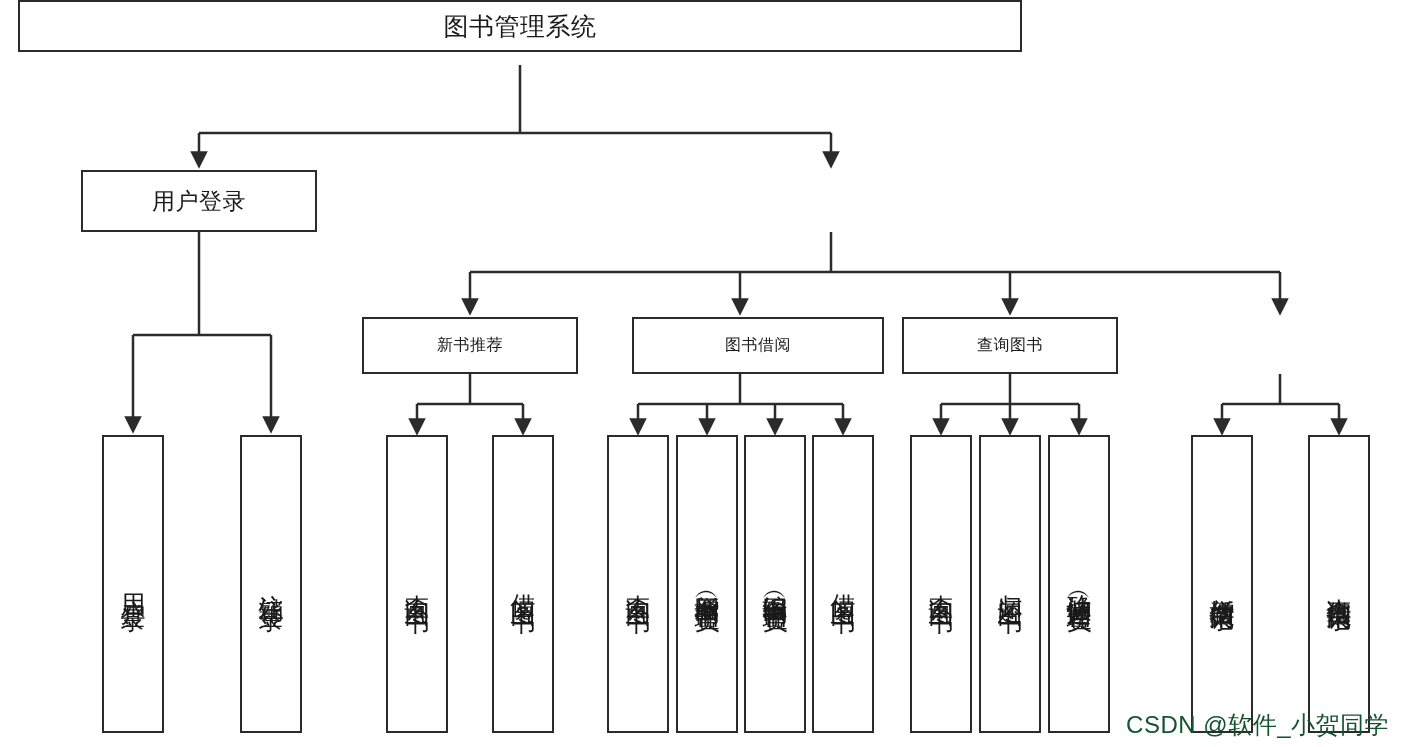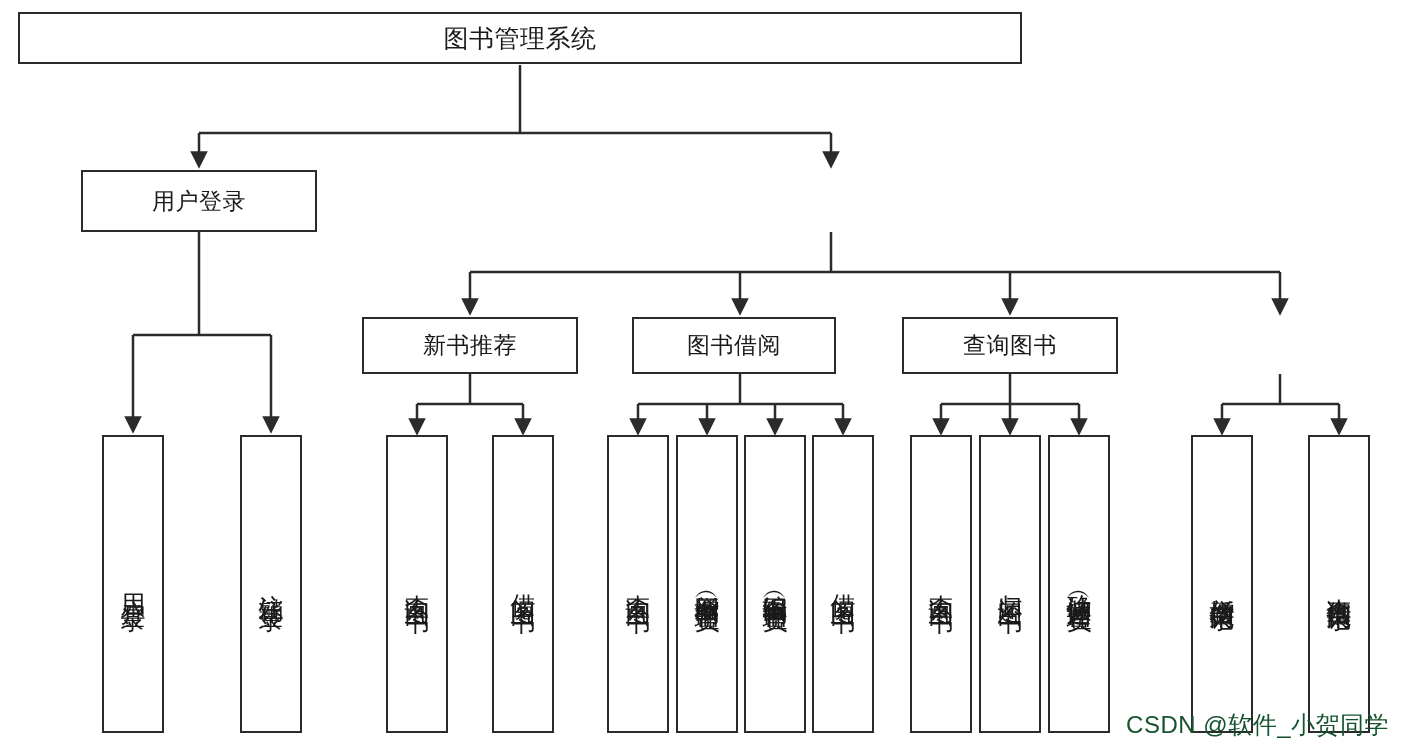--- a/index.html
+++ b/index.html
@@ -36,21 +36,21 @@
     color: #1a1a1a;
   }
   .node .label {
     font-size: 23px;
     letter-spacing: 0.5px;
     line-height: 1.15;
     white-space: nowrap;
   }
   .node.root .label { font-size: 25px; }
   .node.lvl2 .label { font-size: 23px; }
-  .node.lvl3 .label { font-size: 23px; }
+  .node.lvl3 .label { font-size: 16px; }
   .node.leaf {
     align-items: center;
     justify-content: center;
   }
   .node.leaf .label {
     writing-mode: vertical-rl;
     text-orientation: upright;
     font-size: 25px;
     letter-spacing: 5px;
     line-height: 1.0;
@@ -119,34 +119,34 @@
       <path d="M 1079 404 L 1079 427" marker-end="url(#arrow)"></path>
 
       <path d="M 1280 374 L 1280 404"></path>
       <path d="M 1222 404 L 1339 404"></path>
       <path d="M 1222 404 L 1222 427" marker-end="url(#arrow)"></path>
       <path d="M 1339 404 L 1339 427" marker-end="url(#arrow)"></path>
 
     </g>
   </svg>
 
-  <div class="node root" style="left:18px; top:12px; width:1004px; height:52px;">
+  <div class="node root" style="left:18px; top:0; width:1004px; height:52px;">
     <span class="label">图书管理系统</span>
   </div>
 
   <div class="node lvl2" style="left:81px; top:170px; width:236px; height:62px;">
     <span class="label">用户登录</span>
   </div>
 
 
   <div class="node lvl3" style="left:362px; top:317px; width:216px; height:57px;">
     <span class="label">新书推荐</span>
   </div>
 
-  <div class="node lvl3" style="left:632px; top:317px; width:204px; height:57px;">
+  <div class="node lvl3" style="left:632px; top:317px; width:252px; height:57px;">
     <span class="label">图书借阅</span>
   </div>
 
   <div class="node lvl3" style="left:902px; top:317px; width:216px; height:57px;">
     <span class="label">查询图书</span>
   </div>
 
 
   <div class="node leaf" style="left:102px; top:435px; width:62px; height:298px;">
     <span class="label">用户登录</span>

